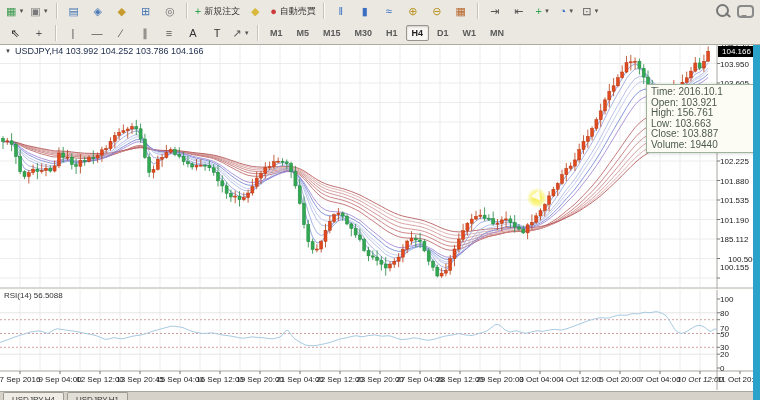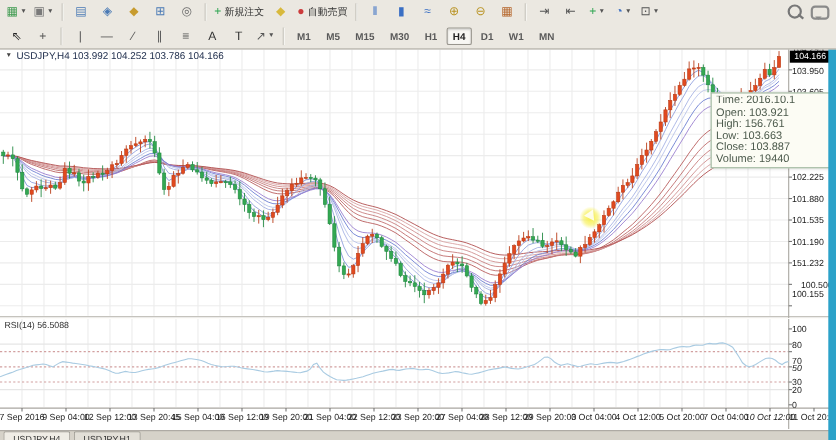--- a/index.html
+++ b/index.html
@@ -669,21 +669,21 @@
       <div class="ptick" style="top: 40px;">104.295</div>
       <div class="ptick" style="top: 59.5px;">103.950</div>
       <div class="ptick" style="top: 79px;">103.605</div>
       <div class="ptick" style="top: 98.5px;">103.260</div>
       <div class="ptick" style="top: 118px;">102.915</div>
       <div class="ptick" style="top: 137.5px;">102.570</div>
       <div class="ptick" style="top: 157px;">102.225</div>
       <div class="ptick" style="top: 176.5px;">101.880</div>
       <div class="ptick" style="top: 196px;">101.535</div>
       <div class="ptick" style="top: 215.5px;">101.190</div>
-      <div class="ptick" style="top: 235px;">151.232</div>
+      <div class="ptick" style="top: 235px;">185.112</div>
       <div class="ptick" style="top: 254.5px; text-align: right;">100.500</div>
       <div class="ptick" style="top: 263px;">100.155</div>
     </div>
   <div class="price-box" id="price-box" style="top: 45.7913px;">104.166</div>
   <div id="rsi-axis">
       <div class="rtick" style="top: 295px;">100</div>
       <div class="rtick" style="top: 308.8px;">80</div>
       <div class="rtick" style="top: 324px;">70</div>
       <div class="rtick" style="top: 329.5px; font-style: italic;">50</div>
       <div class="rtick" style="top: 343.3px;">30</div>

